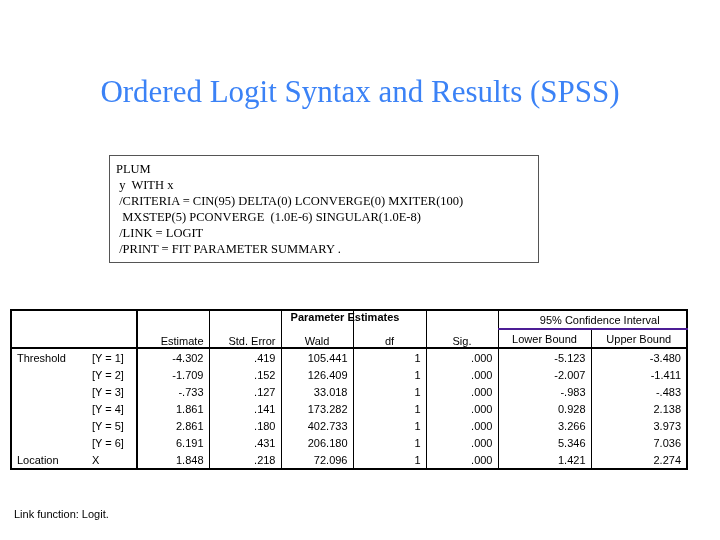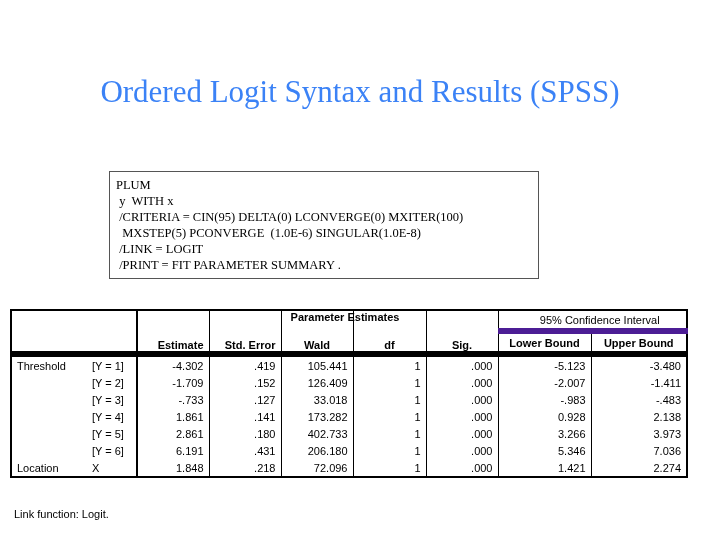--- a/index.html
+++ b/index.html
@@ -1,34 +1,34 @@
 <!DOCTYPE html>
 <html><head>
 <meta charset="utf-8">
 <style>
   html, body { margin:0; padding:0; }
   body { width:720px; height:540px; background:#ffffff; position:relative; overflow:hidden; }
   .title { position:absolute; left:0; top:74px; width:720px; text-align:center;
     font-family:"Liberation Serif", serif; font-size:31px; color:#3b82f6; }
   .syntax { position:absolute; left:109px; top:155px; width:430px; height:108px;
     border:1px solid #555; box-sizing:border-box; padding:5px 0 4px 6px;
-    font-family:"Liberation Serif", serif; font-size:12.5px; line-height:16px; color:#000;margin-top:16px; }
+    font-family:"Liberation Serif", serif; font-size:12.5px; line-height:16px; color:#000; }
   .syntax div { white-space:pre; }
   .tbl-title { position:absolute; left:0; top:286px; width:690px; text-align:center;
     font-family:"Liberation Sans", sans-serif; font-size:11px; font-weight:bold; color:#000;margin-top:25px; }
   table { position:absolute; left:10px; top:309px; border-collapse:collapse;
     font-family:"Liberation Sans", sans-serif; font-size:11px; color:#000;
     border:2px solid #000; }
   td { padding:0 5px; height:17px; white-space:nowrap; }
   .num { text-align:right; }
   .ctr { text-align:center; }
   .vl { border-left:1px solid #000; }
   .vlt { border-left:2px solid #000; }
-  .hb { border-bottom:6px solid #000000;font-weight:bold; }
-  .hb1 { border-bottom:6px solid #4c1d95;padding-left:20px; }
+  .hb { border-bottom:2px solid #000000; }
+  .hb1 { border-bottom:2px solid #4c1d95;padding-left:20px; }
   .footnote { position:absolute; left:14px; top:480px;
     font-family:"Liberation Sans", sans-serif; font-size:11px; color:#000;margin-top:28px; }
 </style>
 </head>
 <body>
 
 <div class="title">Ordered Logit Syntax and Results (SPSS)</div>
 
 <div class="syntax">
   <div>PLUM</div>

